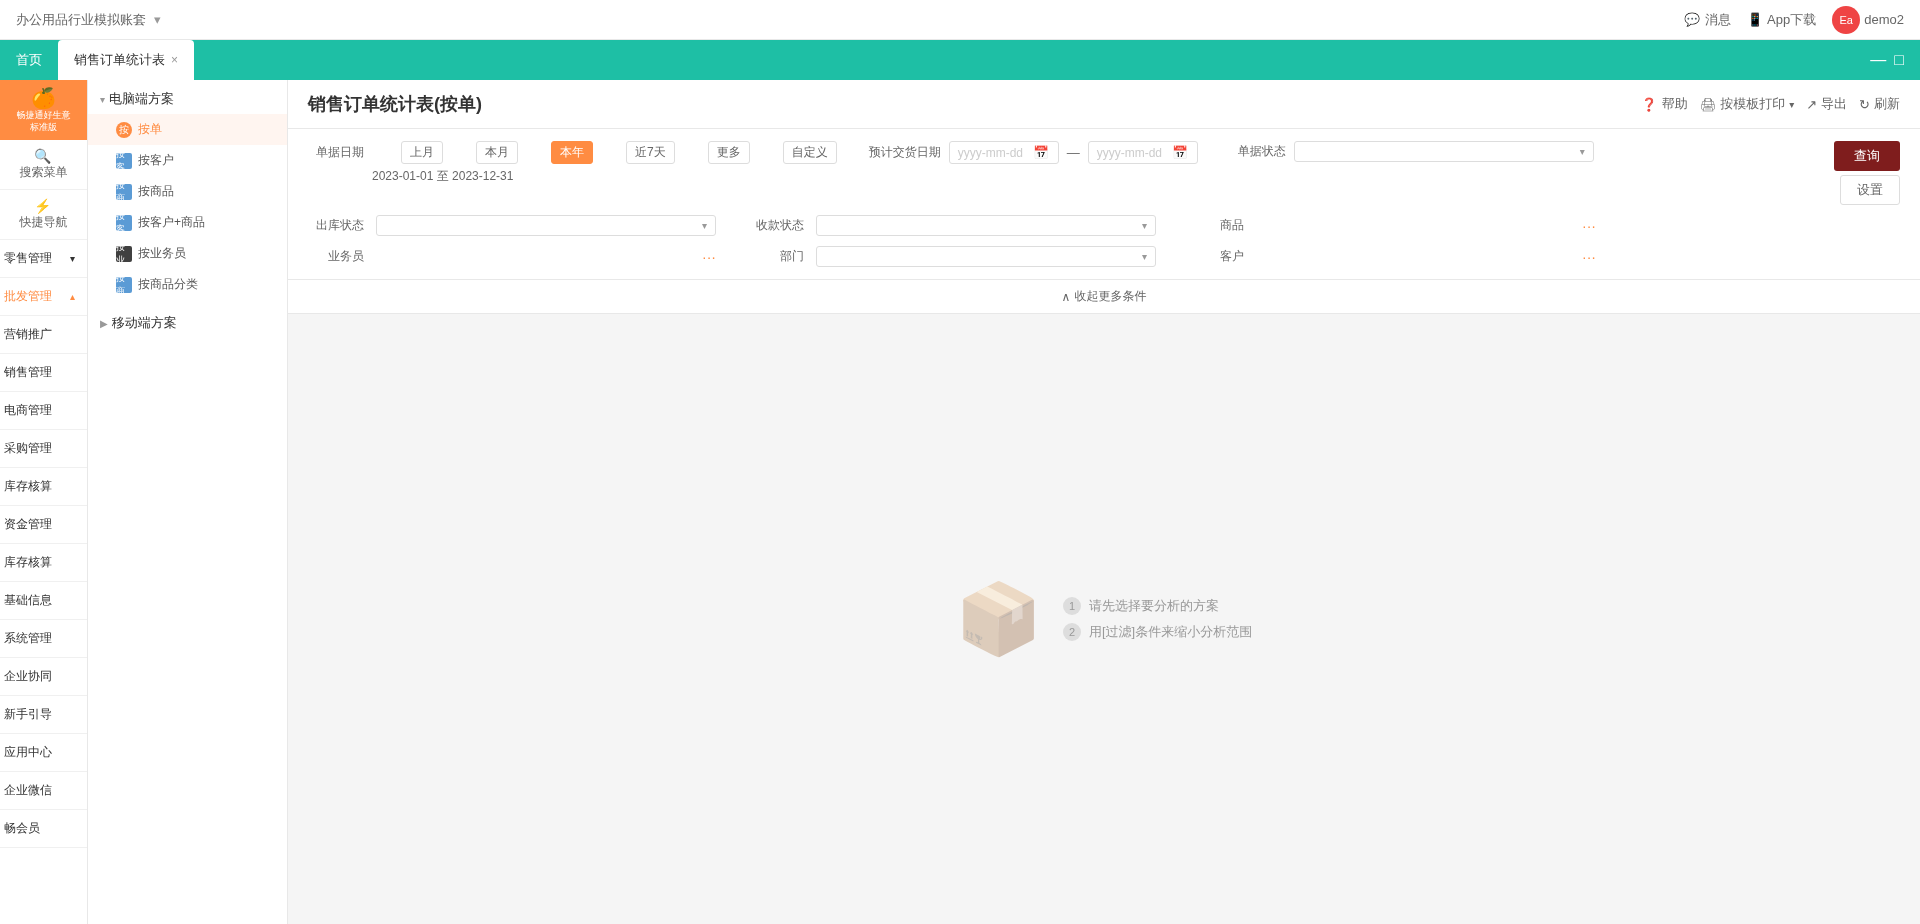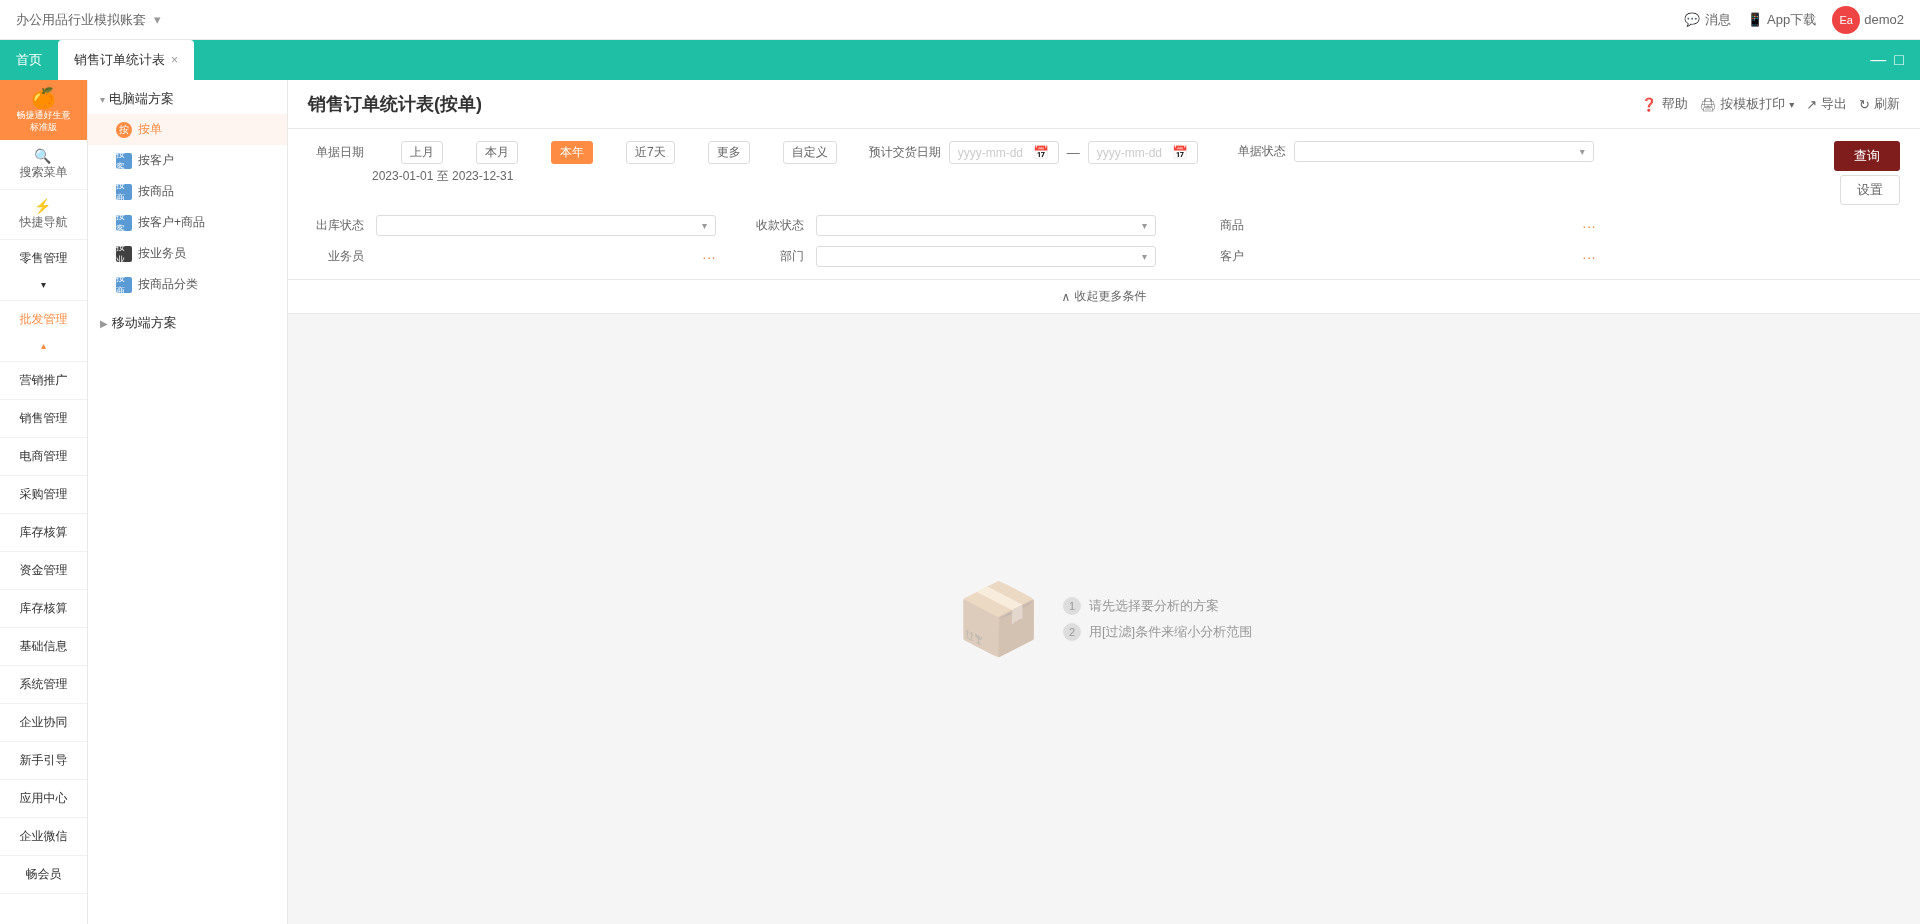--- a/index.html
+++ b/index.html
@@ -23,21 +23,21 @@
 
     
     .main-layout { display: flex; flex: 1; overflow: hidden; }
 
     
     .sidebar { width: 88px; background: #fff; border-right: 1px solid #e8e8e8; display: flex; flex-direction: column; overflow-y: auto; }
     .sidebar-logo { height: 60px; background: #ff8c42; display: flex; flex-direction: column; align-items: center; justify-content: center; color: #fff; font-size: 10px; }
     .sidebar-logo-icon { font-size: 20px; }
     .sidebar-search { padding: 8px 0; text-align: center; color: #666; font-size: 12px; cursor: pointer; border-bottom: 1px solid #f0f0f0; }
     .sidebar-nav { padding: 4px 0; text-align: center; color: #666; font-size: 12px; cursor: pointer; border-bottom: 1px solid #f0f0f0; padding: 8px 0; }
-    .sidebar-item { padding: 10px 4px; text-align: center; color: #333; font-size: 12px; cursor: pointer; border-bottom: 1px solid #f0f0f0; display: flex; flex-direction: column; align-items: center; gap: 12px; }
+    .sidebar-item { padding: 10px 4px; text-align: center; color: #333; font-size: 12px; cursor: pointer; border-bottom: 1px solid #f0f0f0; display: flex; align-items: center; gap: 18px; }
     .sidebar-item.active { color: #ff8c42; }
     .sidebar-item .expand-arrow { font-size: 10px; }
 
     
     .content-area { flex: 1; display: flex; overflow: hidden; background: #f5f5f5; }
 
     
     .left-panel { width: 200px; background: #fff; border-right: 1px solid #e8e8e8; display: flex; flex-direction: column; }
     .left-panel-header { display: flex; align-items: center; padding: 8px 12px; border-bottom: 1px solid #f0f0f0; gap: 6px; }
     .lp-icon-btn { width: 22px; height: 22px; border-radius: 50%; border: 1px solid #ddd; display: flex; align-items: center; justify-content: center; cursor: pointer; font-size: 12px; color: #666; }

